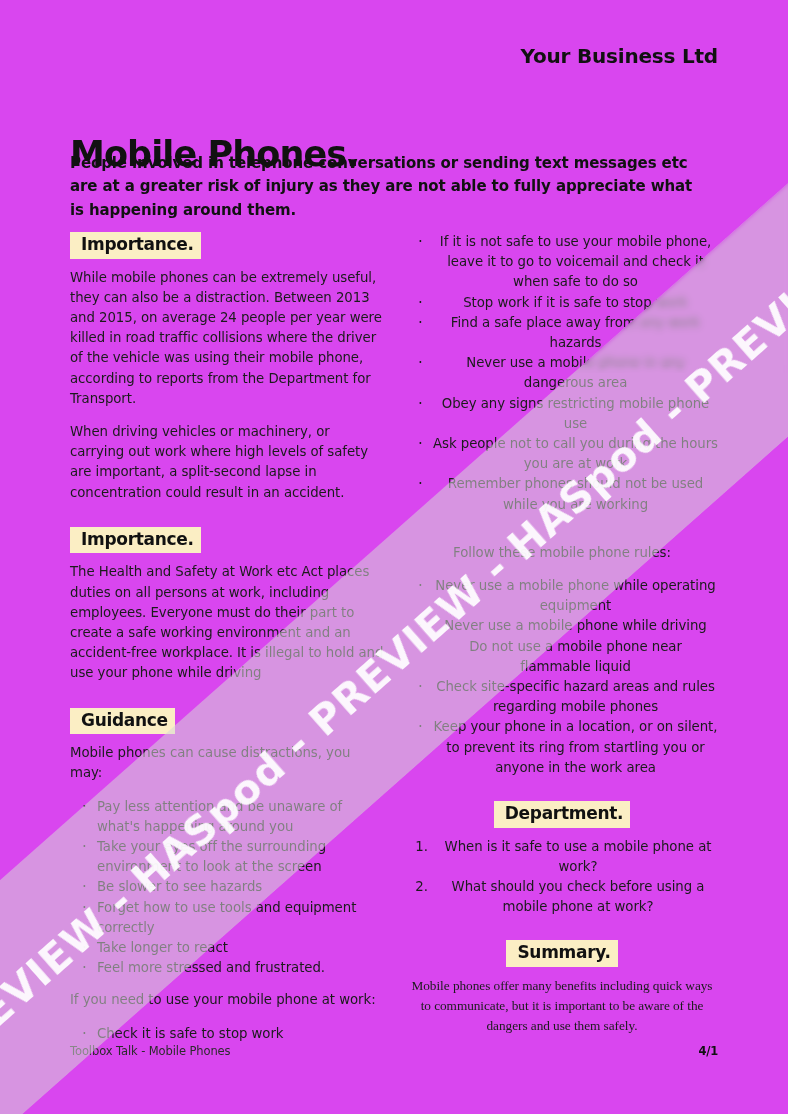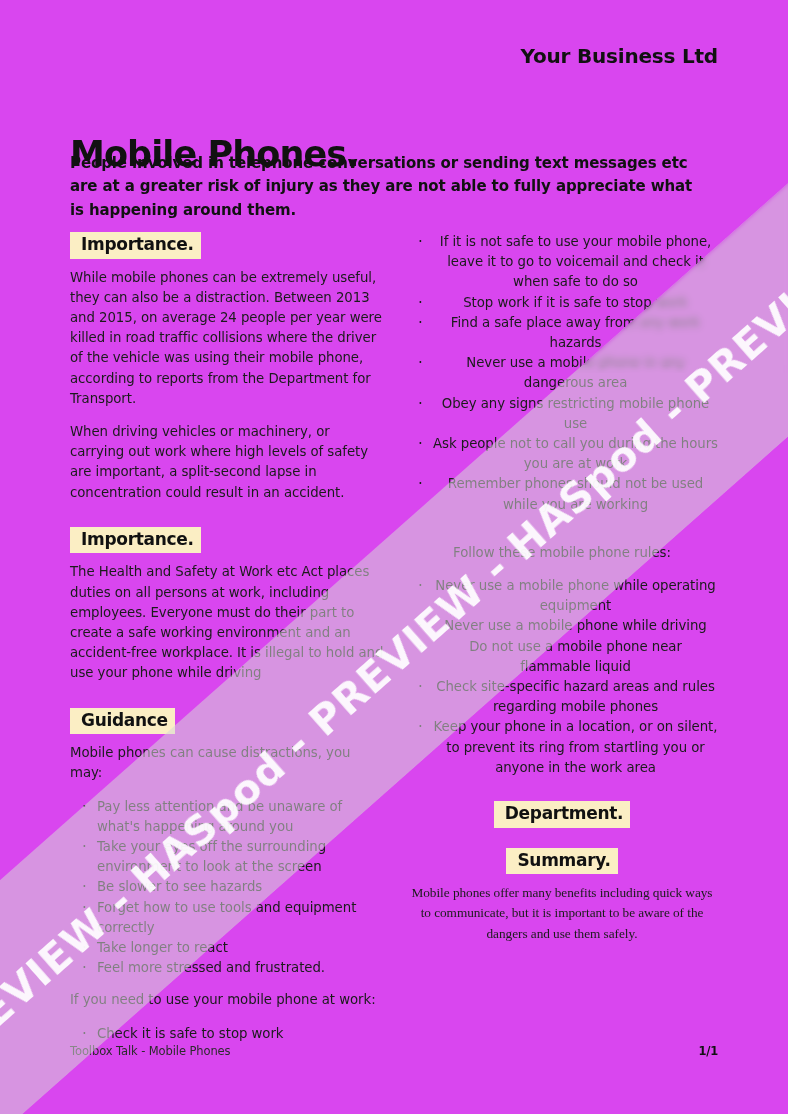--- a/index.html
+++ b/index.html
@@ -266,35 +266,39 @@
           <li>Do not use a mobile phone near flammable liquid</li>
           <li>Check site-specific hazard areas and rules regarding mobile phones</li>
           <li>Keep your phone in a location, or on silent, to prevent its ring from startling you or anyone in the work area</li>
         </ul>
 
         <div class="spacer-sm"></div>
 
         <div class="sec-wrap">
           <h2 class="section">Department.</h2>
         </div>
+        <ol class="numbers">
+          <li>When is it safe to use a mobile phone at work?</li>
+          <li>What should you check before using a mobile phone at work?</li>
+        </ol>
 
         <div class="spacer-sm"></div>
 
         <div class="sec-wrap">
           <h2 class="section">Summary.</h2>
         </div>
         <p class="body last">Mobile phones offer many benefits including quick ways to communicate, but it is important to be aware of the dangers and use them safely.</p>
 
       </div>
 
     </div>
 
     <div class="footer">
       <div class="footer-left">Toolbox Talk - Mobile Phones</div>
-      <div class="footer-right">1/1</div>
+      <div class="footer-right">4/1</div>
     </div>
 
   </div>
 
   <div class="watermark">
     <div class="wm-blur"></div>
     <div class="wm-band">
       <span class="wm-text">PREVIEW - HASpod - PREVIEW - HASpod - PREVIEW - HASpod - PREVIEW - HASpod - PREVIEW - HASpod - PREVIEW - HA</span>
     </div>
   </div>

